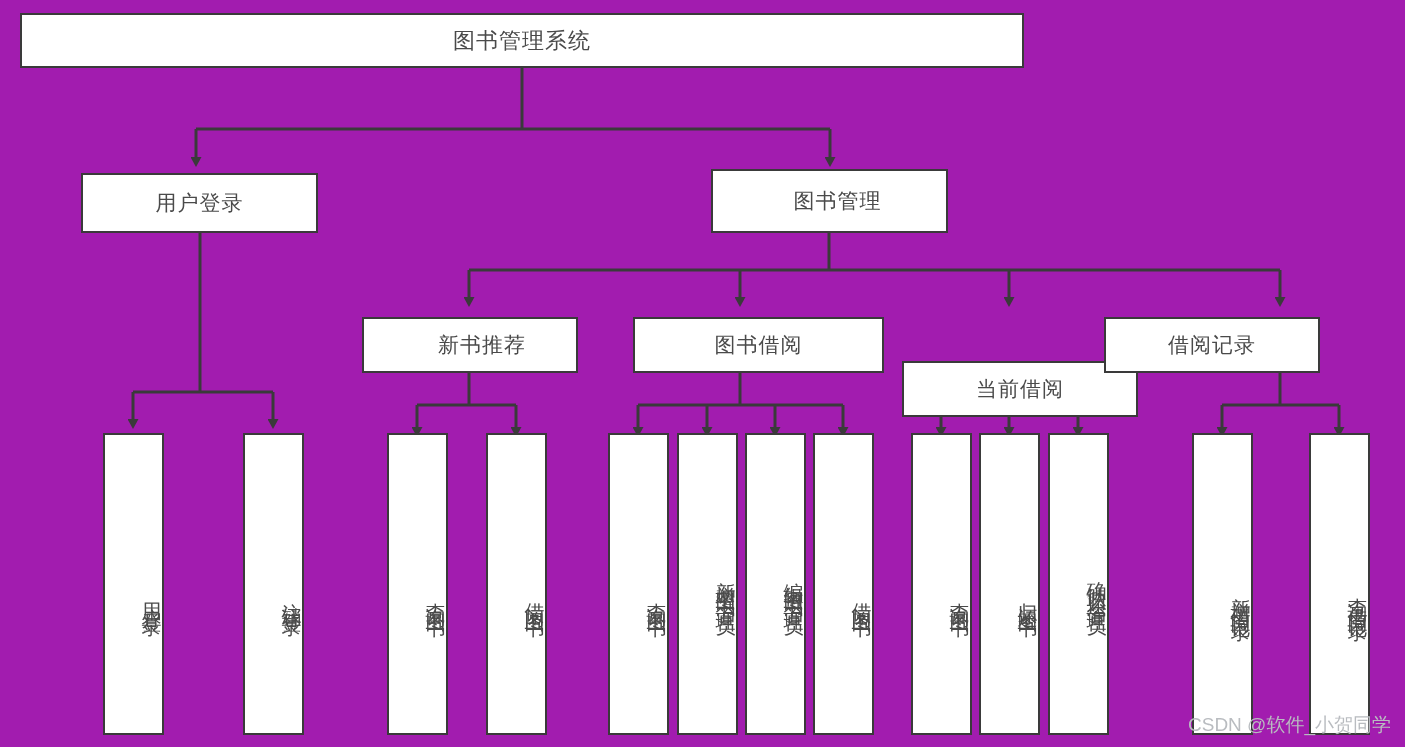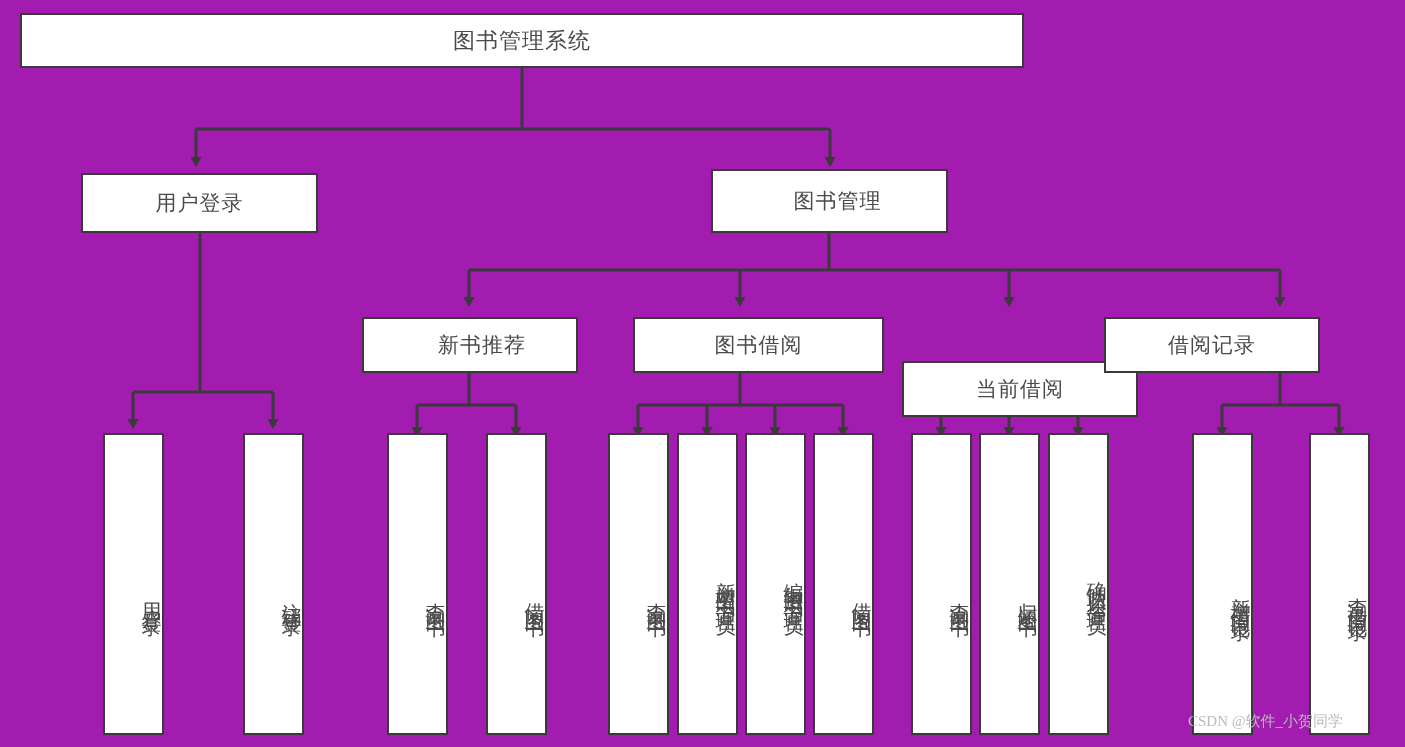--- a/index.html
+++ b/index.html
@@ -29,25 +29,25 @@
     padding-top:26px;
     font-size:20px;
     letter-spacing:5px;
     line-height:1;
   }
   .node.leaf.tall{padding-top:8px;}
   .watermark{
     position:absolute;
     left:1188px;
     top:712px;
-    font-size:15px;
+    font-size:19px;
     color:#b9bcc0;
     white-space:nowrap;
     z-index:5;
-    font-family:Liberation Serif, serif;
+    font-family:Liberation Sans, sans-serif;
   }
 </style>
 </head>
 <body>
 
 <div id="stage">
 
   <svg id="edges" viewBox="0 0 1405 747" xmlns="http://www.w3.org/2000/svg">
     <defs>
       <marker id="arrow" markerWidth="10" markerHeight="11" refX="1" refY="5.5" orient="auto" markerUnits="userSpaceOnUse">

